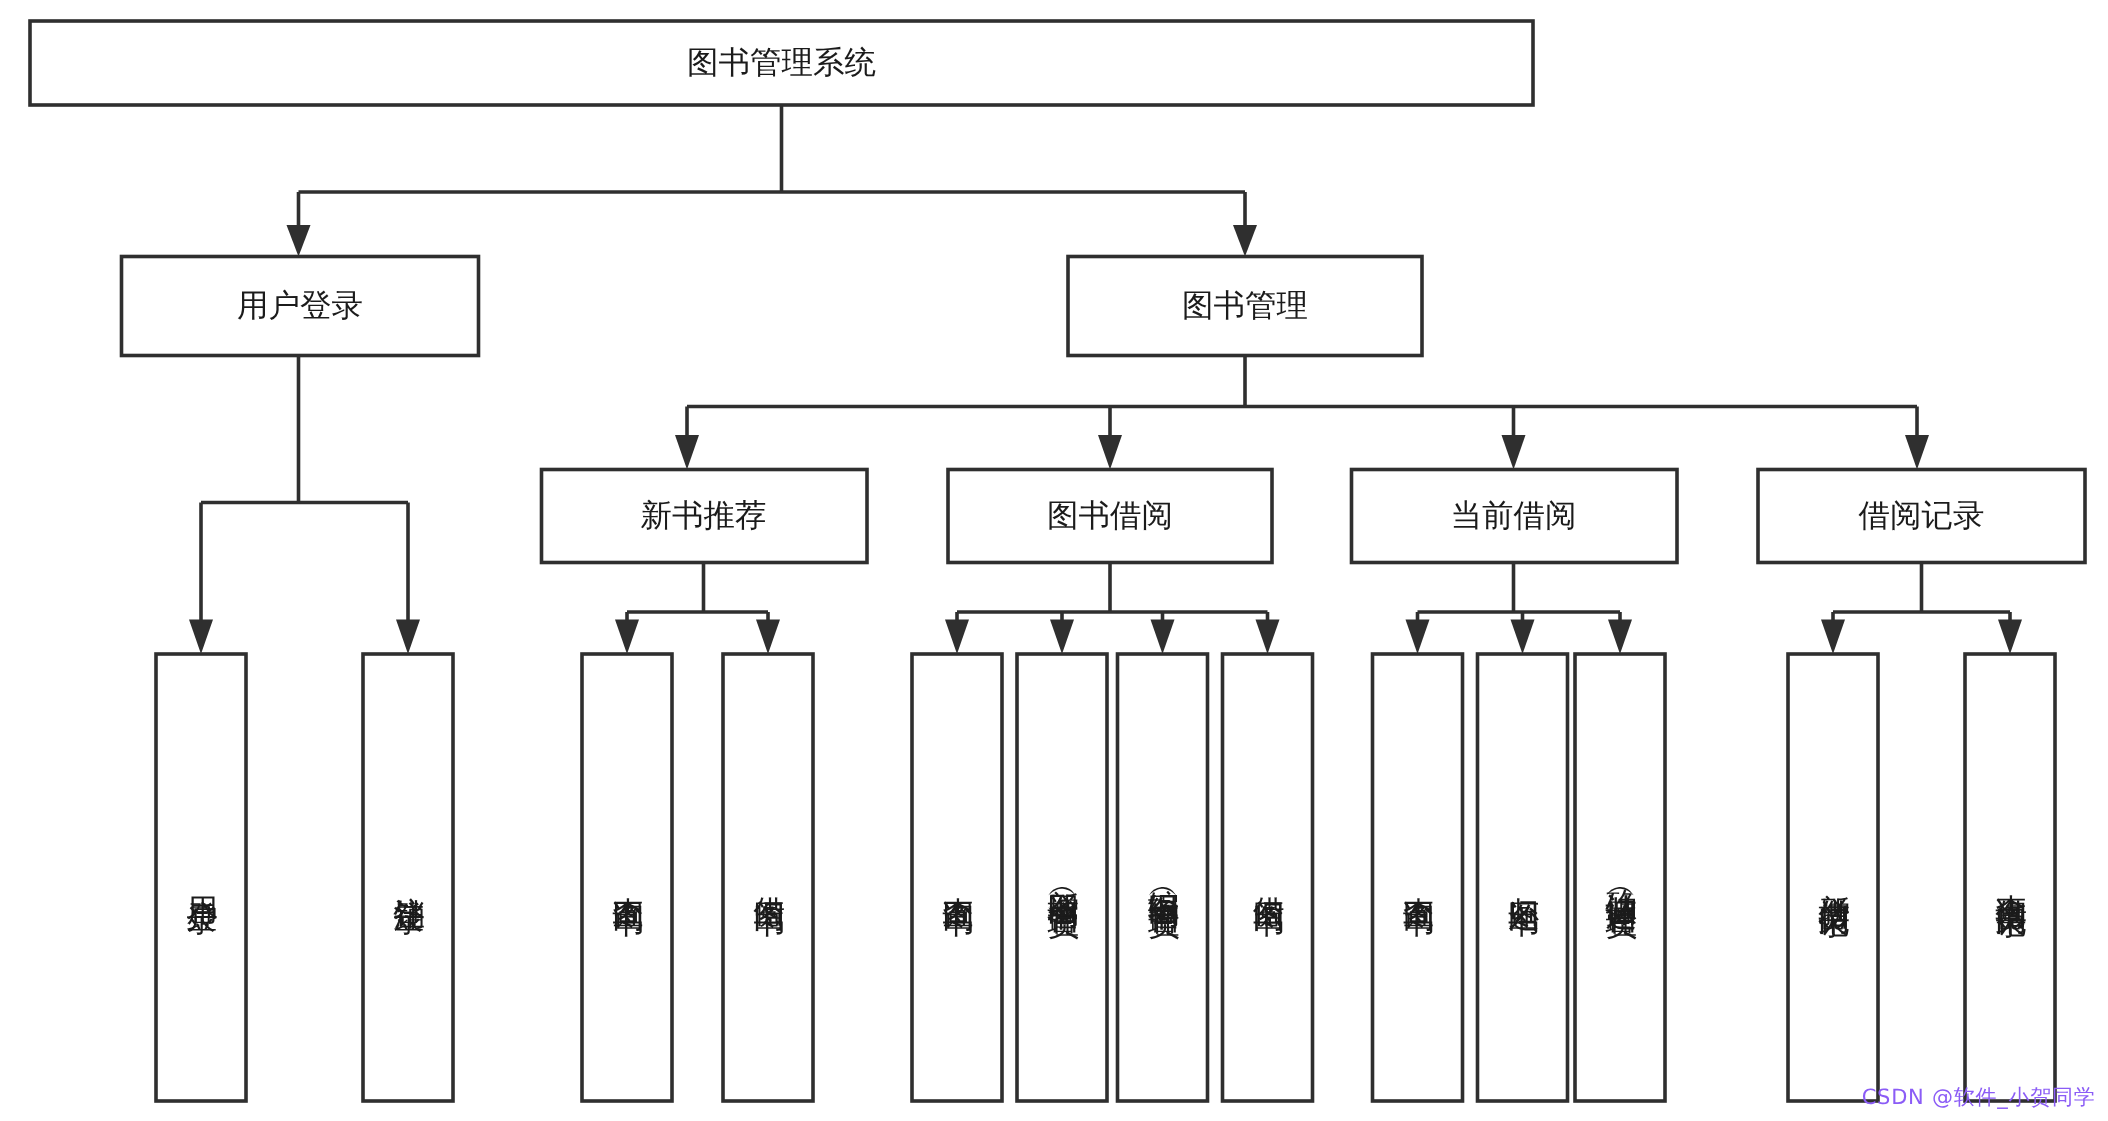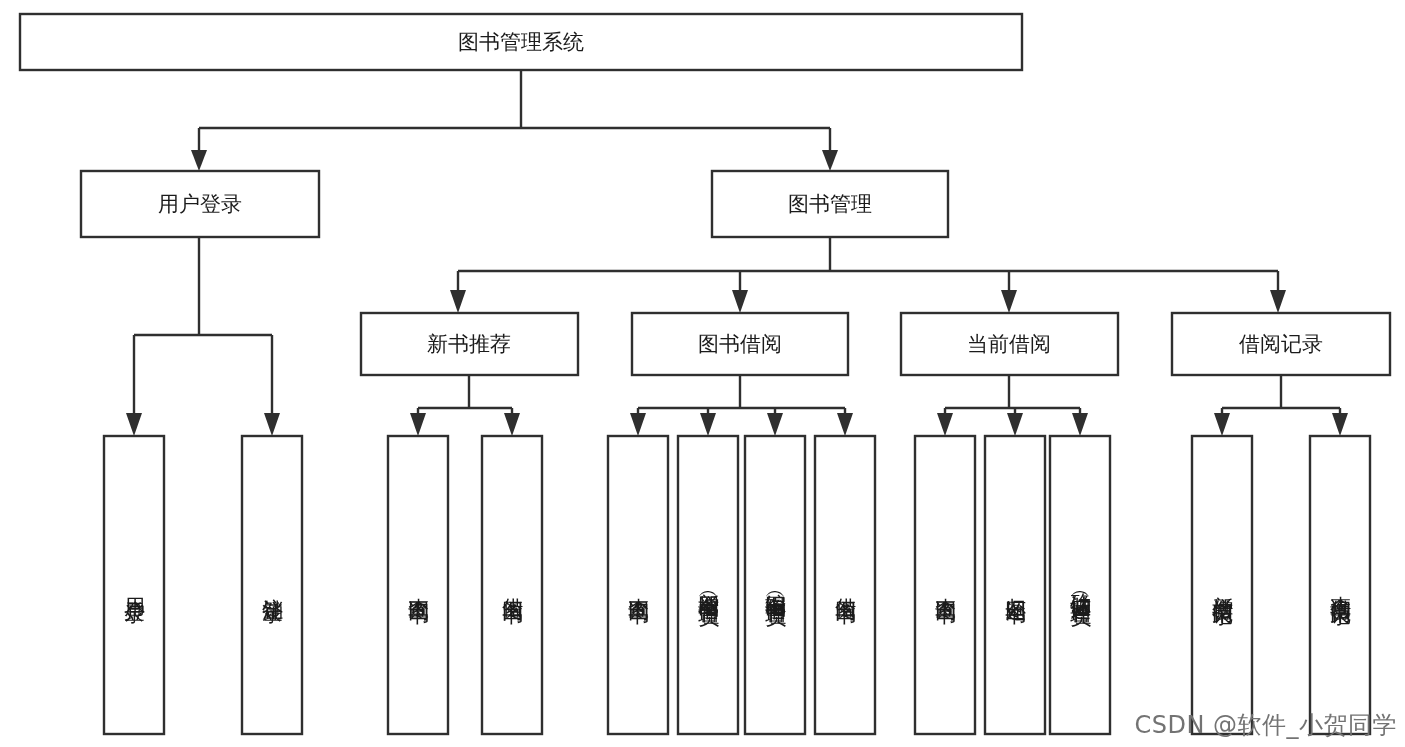--- a/index.html
+++ b/index.html
@@ -62,22 +62,22 @@
     text-align: center;
   }
   .leaf-fo-box {
     overflow: visible;
   }
   #watermark {
     position: absolute;
     right: 8px;
     bottom: 6px;
     font-family: "DejaVu Sans", "Liberation Sans", sans-serif;
-    font-size: 24px;
-    color: #737373;
+    font-size: 14px;
+    color: #8b5cf6;
     letter-spacing: 0.5px;
     white-space: nowrap;
     pointer-events: none;
     user-select: none;
   }
 </style>
 </head>
 <body>
 
 <svg id="diagram" viewBox="0 0 1405 747">

